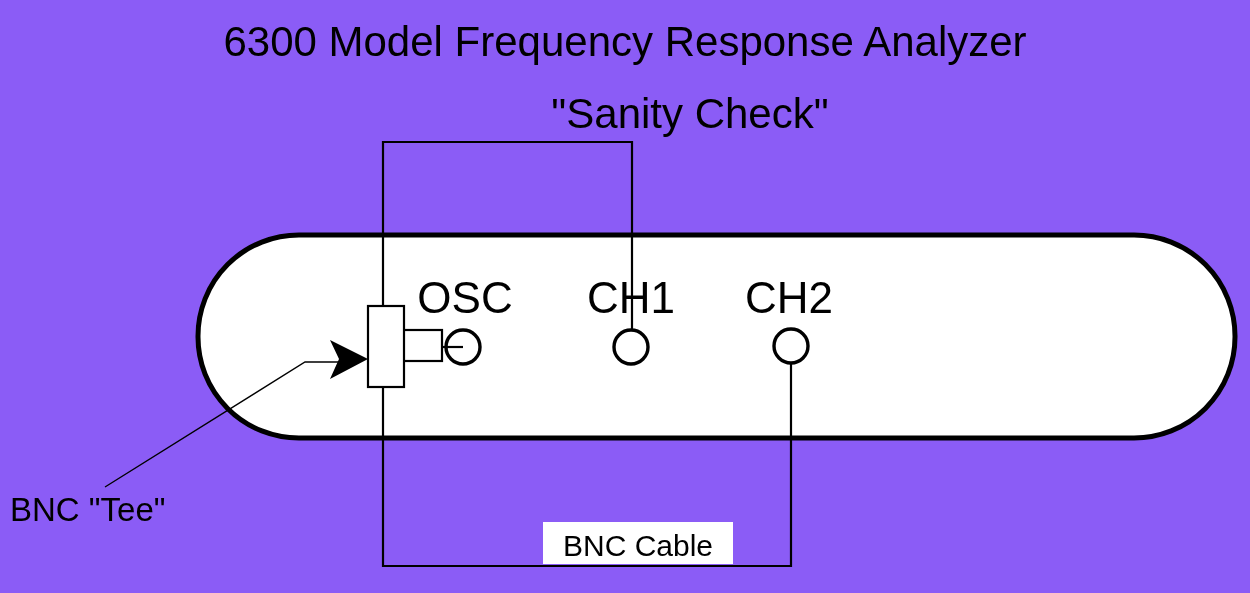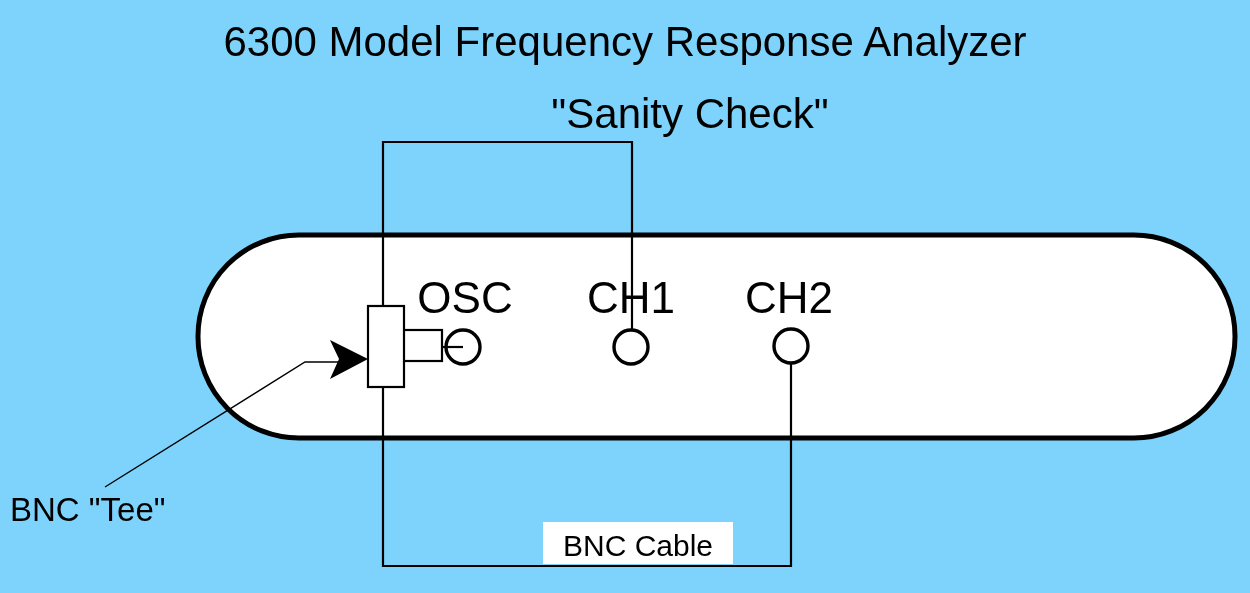--- a/index.html
+++ b/index.html
@@ -10,21 +10,21 @@
   body {
     width: 1250px;
     height: 593px;
     overflow: hidden;
     font-family: "Liberation Sans", sans-serif;
   }
   #stage {
     position: relative;
     width: 1250px;
     height: 593px;
-    background: #7dd3fc;
+    background: #8b5cf6;
   }
   #diagram {
     position: absolute;
     left: 0;
     top: 0;
     width: 1250px;
     height: 593px;
     display: block;
   }
   text {

